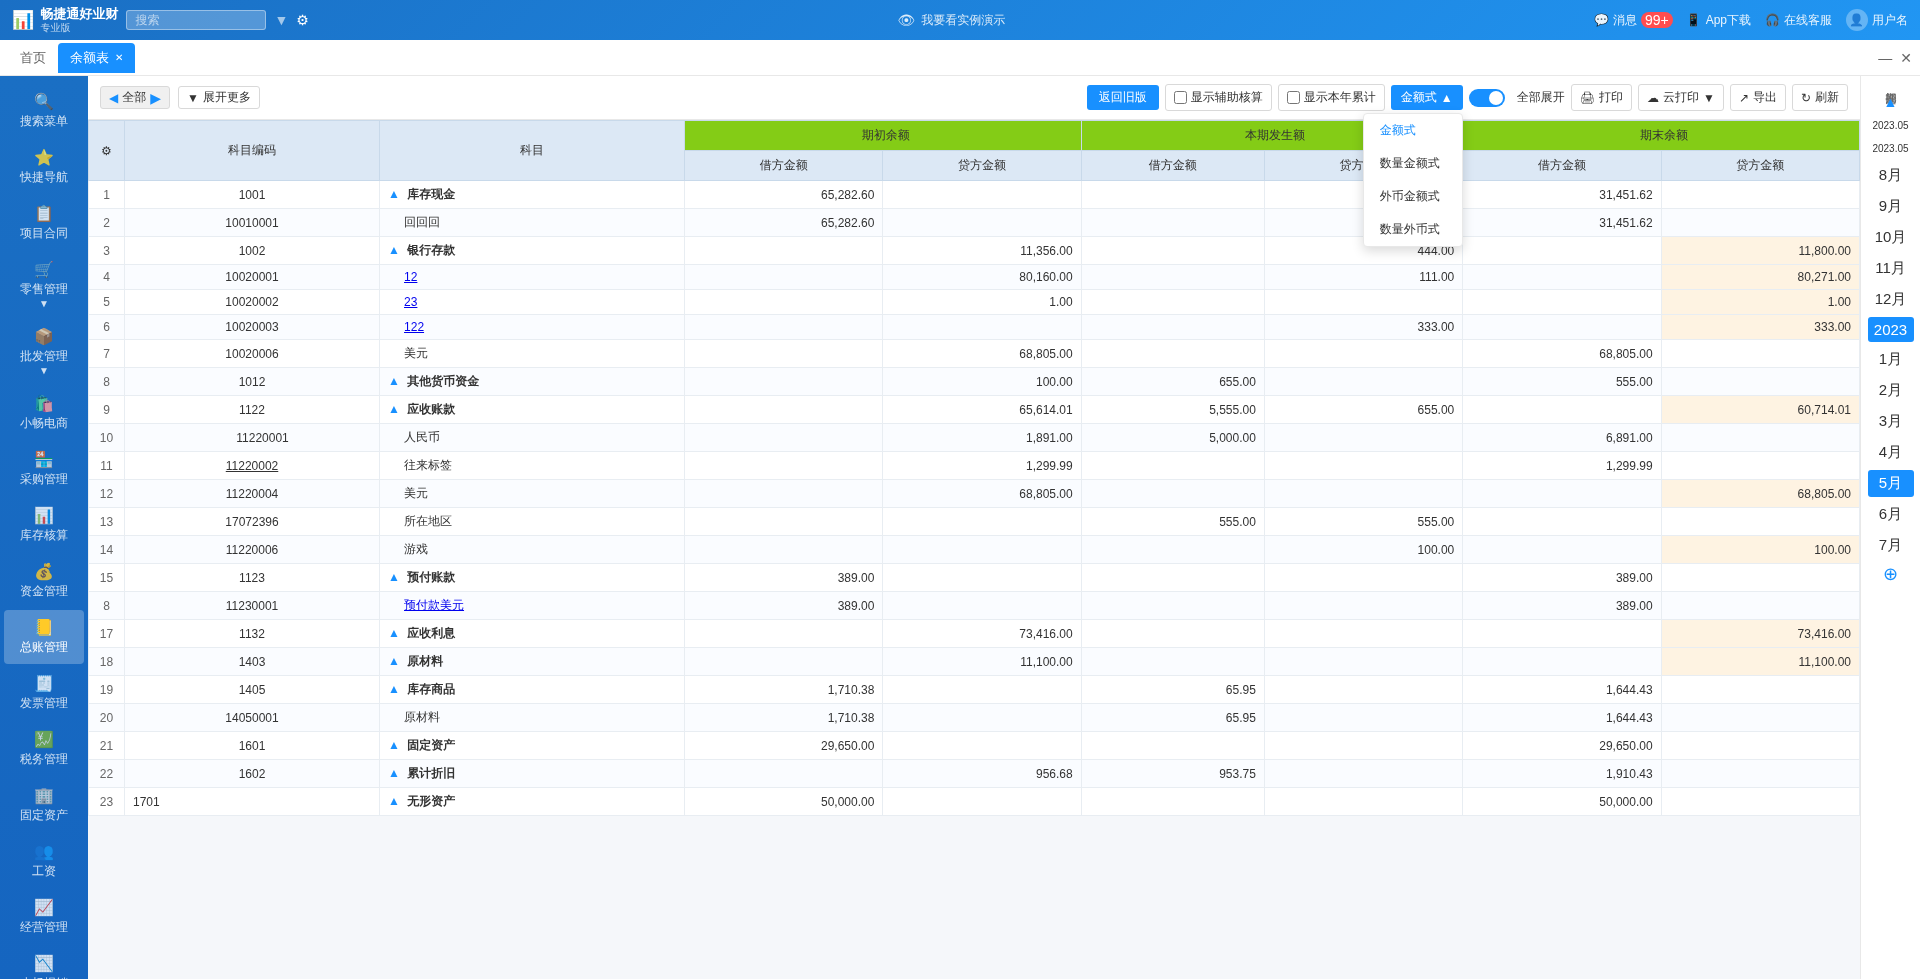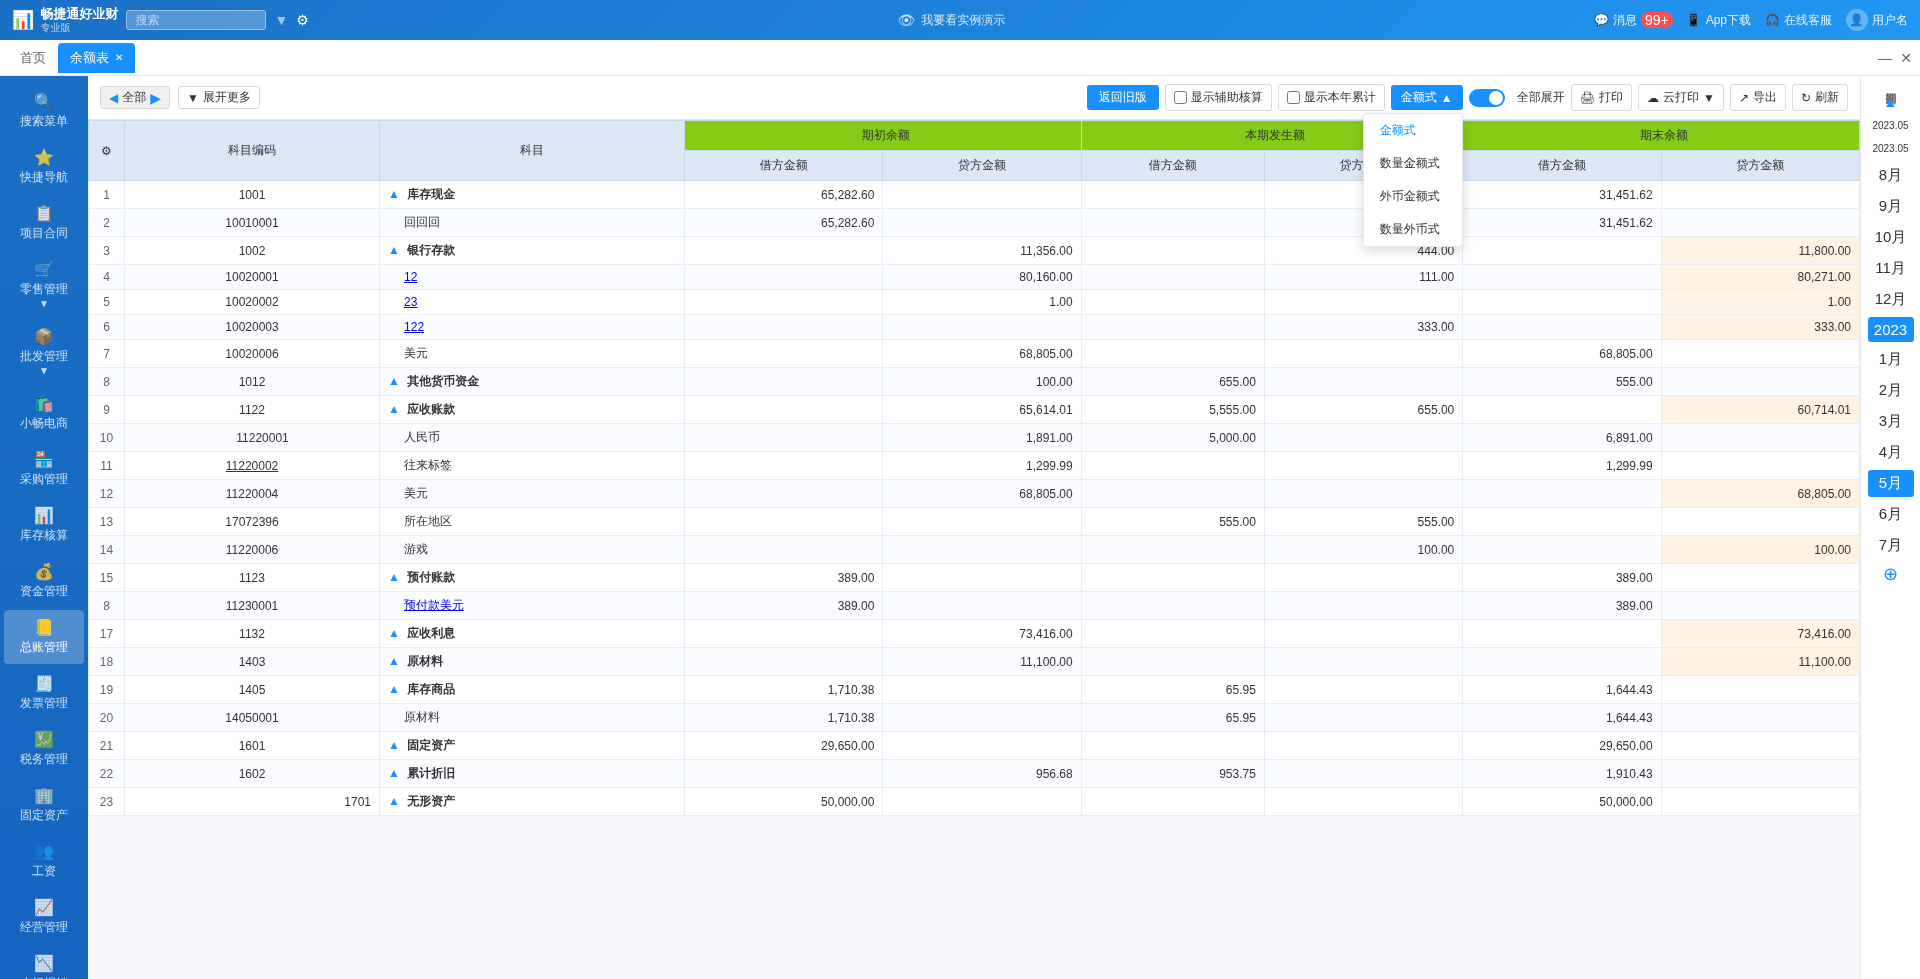--- a/index.html
+++ b/index.html
@@ -624,21 +624,21 @@
               <td class="text-left" style="padding-left: 8px; font-weight: bold;"><span style="margin-right: 4px; color: rgb(24, 144, 255);">▲ </span>累计折旧</td>
               <td class="text-right"></td>
               <td class="text-right">956.68</td>
               <td class="text-right">953.75</td>
               <td class="text-right"></td>
               <td class="text-right">1,910.43</td>
               <td class="text-right"></td>
             </tr>
             <tr>
               <td class="row-num">23</td>
-              <td style="text-align: right;">1701</td>
+              <td style="text-align: left;">1701</td>
               <td class="text-left" style="padding-left: 8px; font-weight: bold;"><span style="margin-right: 4px; color: rgb(24, 144, 255);">▲ </span>无形资产</td>
               <td class="text-right">50,000.00</td>
               <td class="text-right"></td>
               <td class="text-right"></td>
               <td class="text-right"></td>
               <td class="text-right">50,000.00</td>
               <td class="text-right"></td>
             </tr>
           </tbody>
       </table>

